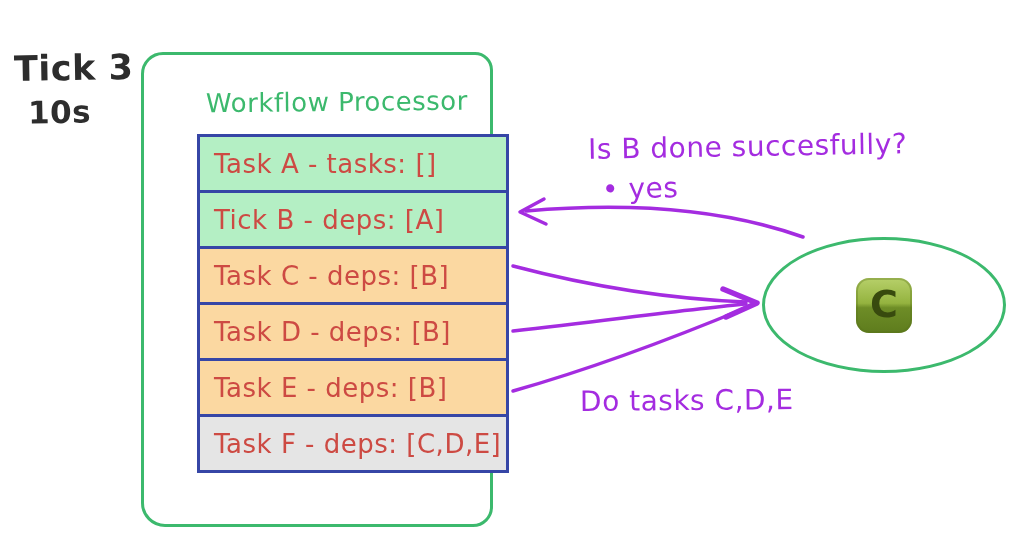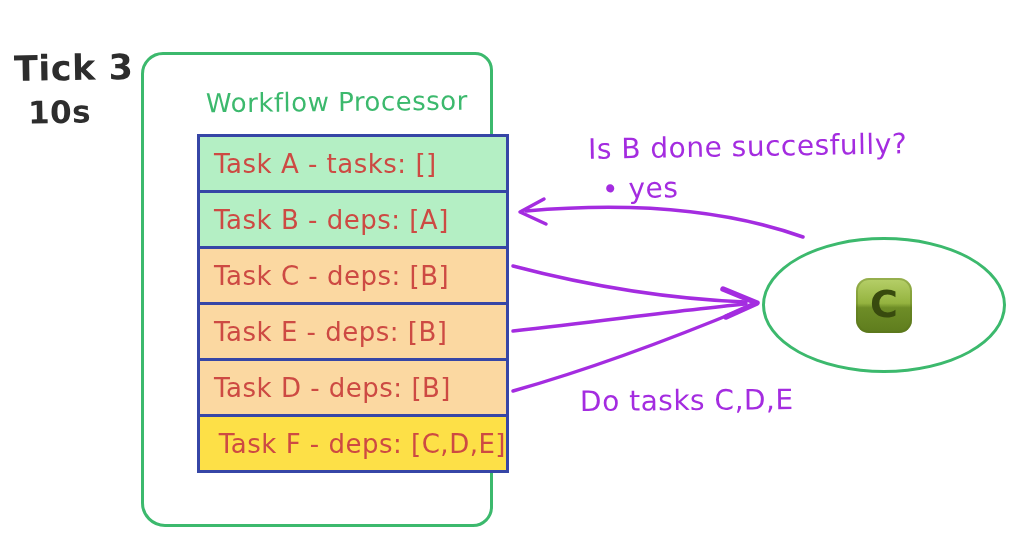--- a/index.html
+++ b/index.html
@@ -58,21 +58,21 @@
   .task-row{
     flex:1;display:flex;align-items:center;
     padding-left:14px;
     border-bottom:3px solid var(--navy);
     font-size:26px;color:var(--red);
     white-space:nowrap;
   }
   .task-row:last-child{border-bottom:none;}
   .row-done{background:var(--mint);}
   .row-queued{background:var(--orange);}
-  .row-waiting{background:#fde047;justify-content:flex-end;}
+  .row-waiting{background:#e5e5e5;}
 
   
   .annotation{
     position:absolute;color:var(--purple);
     font-size:28px;white-space:nowrap;
   }
   .question-text{left:588px;top:130px;transform:rotate(-1deg);}
   .answer-text{left:602px;top:172px;transform:rotate(-1.5deg);}
   .command-text{left:580px;top:384px;transform:rotate(-0.5deg);}
 
@@ -120,30 +120,30 @@
   <div class="tick-duration hand">10s</div>
 
   <div class="workflow-box">
     <div class="workflow-title hand">Workflow Processor</div>
 
     <div class="task-table">
       <div class="task-row row-done hand">
         <span>Task A - tasks: []</span>
       </div>
       <div class="task-row row-done hand">
-        <span>Task B - deps: [A]</span>
+        <span>Tick B - deps: [A]</span>
       </div>
       <div class="task-row row-queued hand">
         <span>Task C - deps: [B]</span>
       </div>
       <div class="task-row row-queued hand">
-        <span>Task E - deps: [B]</span>
+        <span>Task D - deps: [B]</span>
       </div>
       <div class="task-row row-queued hand">
-        <span>Task D - deps: [B]</span>
+        <span>Task E - deps: [B]</span>
       </div>
       <div class="task-row row-waiting hand">
         <span>Task F - deps: [C,D,E]</span>
       </div>
     </div>
   </div>
 
   <svg class="arrows" viewBox="0 0 1024 553" aria-hidden="true">
 
     <path d="M 803 237 C 730 211, 640 201, 526 211" stroke-width="3.5"></path>

